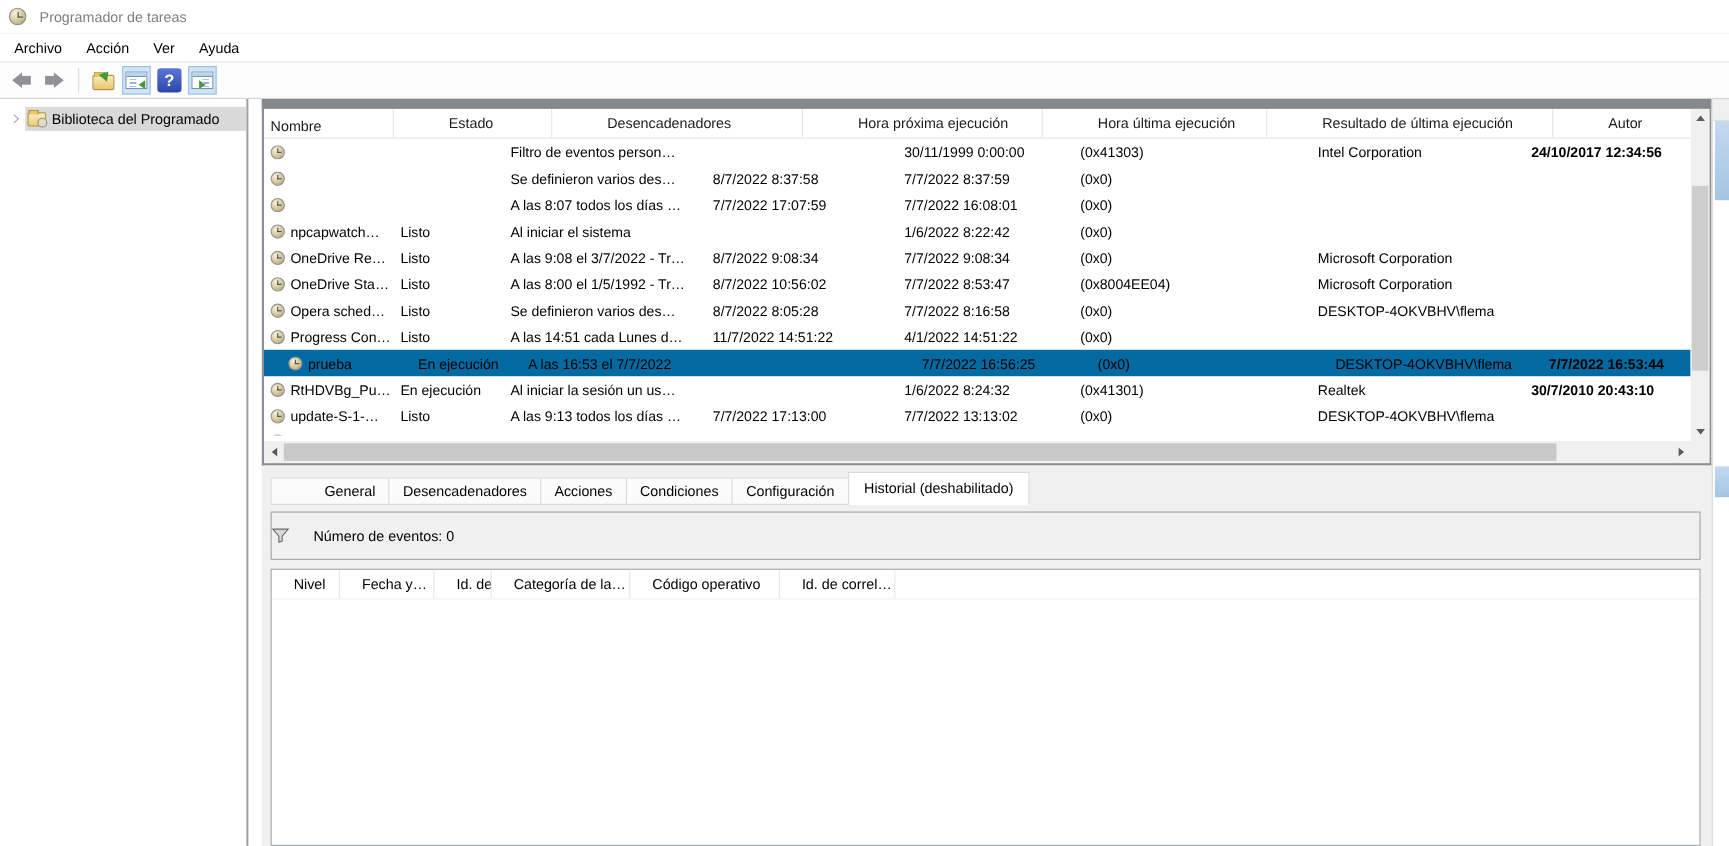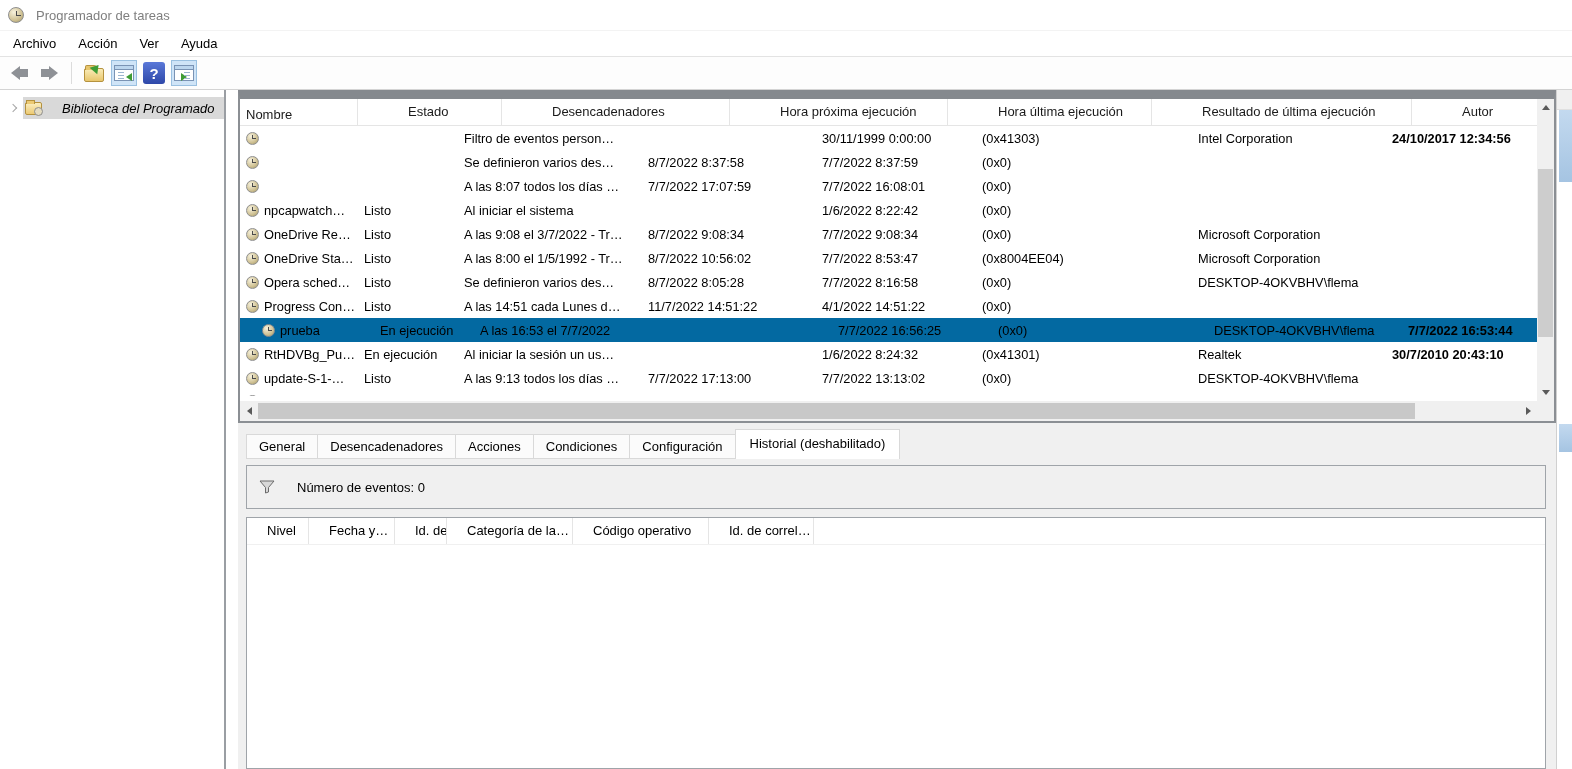--- a/index.html
+++ b/index.html
@@ -45,21 +45,21 @@
   .tree { width:226px; background:#fff; border-right:2px solid #9a9ea3; padding-top:7px; }
   .tree-item { display:flex; align-items:center; height:22px; padding-left:6px; white-space:nowrap; overflow:hidden; }
   .tree-item.child { padding-left:10px; }
   .tree-item.selected .hl { background:#d9d9d9; display:flex; align-items:center; height:22px; padding:0 2px; flex:1; overflow:hidden; }
   .tree-item .hl { display:flex; align-items:center; gap:5px; }
   .expander { width:6px; height:6px; border-right:1.5px solid #a6a6a6; border-bottom:1.5px solid #a6a6a6; transform:rotate(-45deg); margin-right:7px; }
   .folder-sm { width:17px; height:13px; min-width:17px; background:linear-gradient(#fbeec0,#ecca74); border:1px solid #b5923e; border-radius:2px; position:relative; }
   .folder-sm::before { content:''; position:absolute; top:-3px; left:0; width:7px; height:3px; background:#ecca74; border:1px solid #b5923e; border-bottom:none; }
   .folder-sm::after { content:''; position:absolute; right:-2px; bottom:-2px; width:7px; height:7px; border-radius:50%; background:#e4dcc2; border:1px solid #8f8f8f; }
   .tree-label { margin-left:6px; white-space:nowrap; }
-  .tree-item.selected .tree-label { margin-left:15px;font-style:italic; }
+  .tree-item.selected .tree-label { margin-left:0; }
 
   .gap { width:12px; background:#fff; }
   .main { flex:1; display:flex; flex-direction:column; min-width:0; }
   .right-strip { width:16px; background:#fff; position:relative; border-left:1px solid #d0d0d0; }
   .right-strip .pane-top { position:absolute; top:0; left:0; right:0; height:20px; background:#f0f0f0; border-bottom:1px solid #e0e0e0; }
   .right-strip .blue1 { position:absolute; top:20px; left:2px; right:0; height:72px; background:linear-gradient(#c3d9ef,#a5c4e2); }
   .right-strip .blue2 { position:absolute; top:334px; left:2px; right:0; height:28px; background:linear-gradient(#c3d9ef,#a5c4e2); }
 
   
   .task-panel { height:333px; border:2px solid #8b8f94; border-top:9px solid #85898e; background:#fff; position:relative; display:flex; flex-direction:column; }
@@ -92,25 +92,25 @@
   .hsb .sbtn.right { margin-left:auto; }
   .tri-up { width:0; height:0; border-left:4px solid transparent; border-right:4px solid transparent; border-bottom:5px solid #5a5a5a; }
   .tri-dn { width:0; height:0; border-left:4px solid transparent; border-right:4px solid transparent; border-top:5px solid #5a5a5a; }
   .tri-lf { width:0; height:0; border-top:4px solid transparent; border-bottom:4px solid transparent; border-right:5px solid #5a5a5a; }
   .tri-rt { width:0; height:0; border-top:4px solid transparent; border-bottom:4px solid transparent; border-left:5px solid #5a5a5a; }
   .sb-corner { position:absolute; right:0; bottom:0; width:17px; height:20px; background:#f0f0f0; }
 
   
   .details { flex:1; background:#f0f0f0; padding:6px 10px 0 8px; display:flex; flex-direction:column; min-height:0; }
   .tabstrip { display:flex; align-items:flex-end; height:30px; }
-  .tabgroup { display:flex; border:1px solid #d9d9d9; background:#fbfbfb; height:25px; }
+  .tabgroup { display:flex; border:1px solid #d9d9d9; background:#fbfbfb; height:25px;padding-left:36px; }
   .tab { padding:4px 12px 0 12px; border-right:1px solid #d9d9d9; white-space:nowrap; cursor:default; }
   .tab:last-child { border-right:none; }
   .tab.active { background:#fff; border:1px solid #d9d9d9; border-bottom:none; height:30px; padding:6px 14px 0 14px; margin-left:-1px; position:relative; z-index:2; }
-  .events-bar { margin-top:6px; border:1px solid #9fa4a9; background:#f0f0f0; height:44px; display:flex; align-items:center; padding-left:12px; flex:none; }
+  .events-bar { margin-top:6px; border:1px solid #9fa4a9; background:#f0f0f0; height:44px; display:flex; align-items:center; flex:none; }
   .events-bar .lbl { margin-left:22px; }
   .funnel { width:16px; height:14px; }
   .events-table { margin-top:8px; border:1px solid #9fa4a9; background:#fff; flex:1; display:flex; flex-direction:column; min-height:0; }
   .ehead { display:flex; height:27px; border-bottom:1px solid #f0f0f0; }
   .ecell { padding:5px 6px 0 20px; border-right:1px solid #e5e5e5; white-space:nowrap; overflow:hidden; }
   .ev0 { width:62px; } .ev1 { width:86px; } .ev2 { width:52px; } .ev3 { width:126px; } .ev4 { width:136px; } .ev5 { width:105px; }
 </style>
 </head>
 <body>
 

